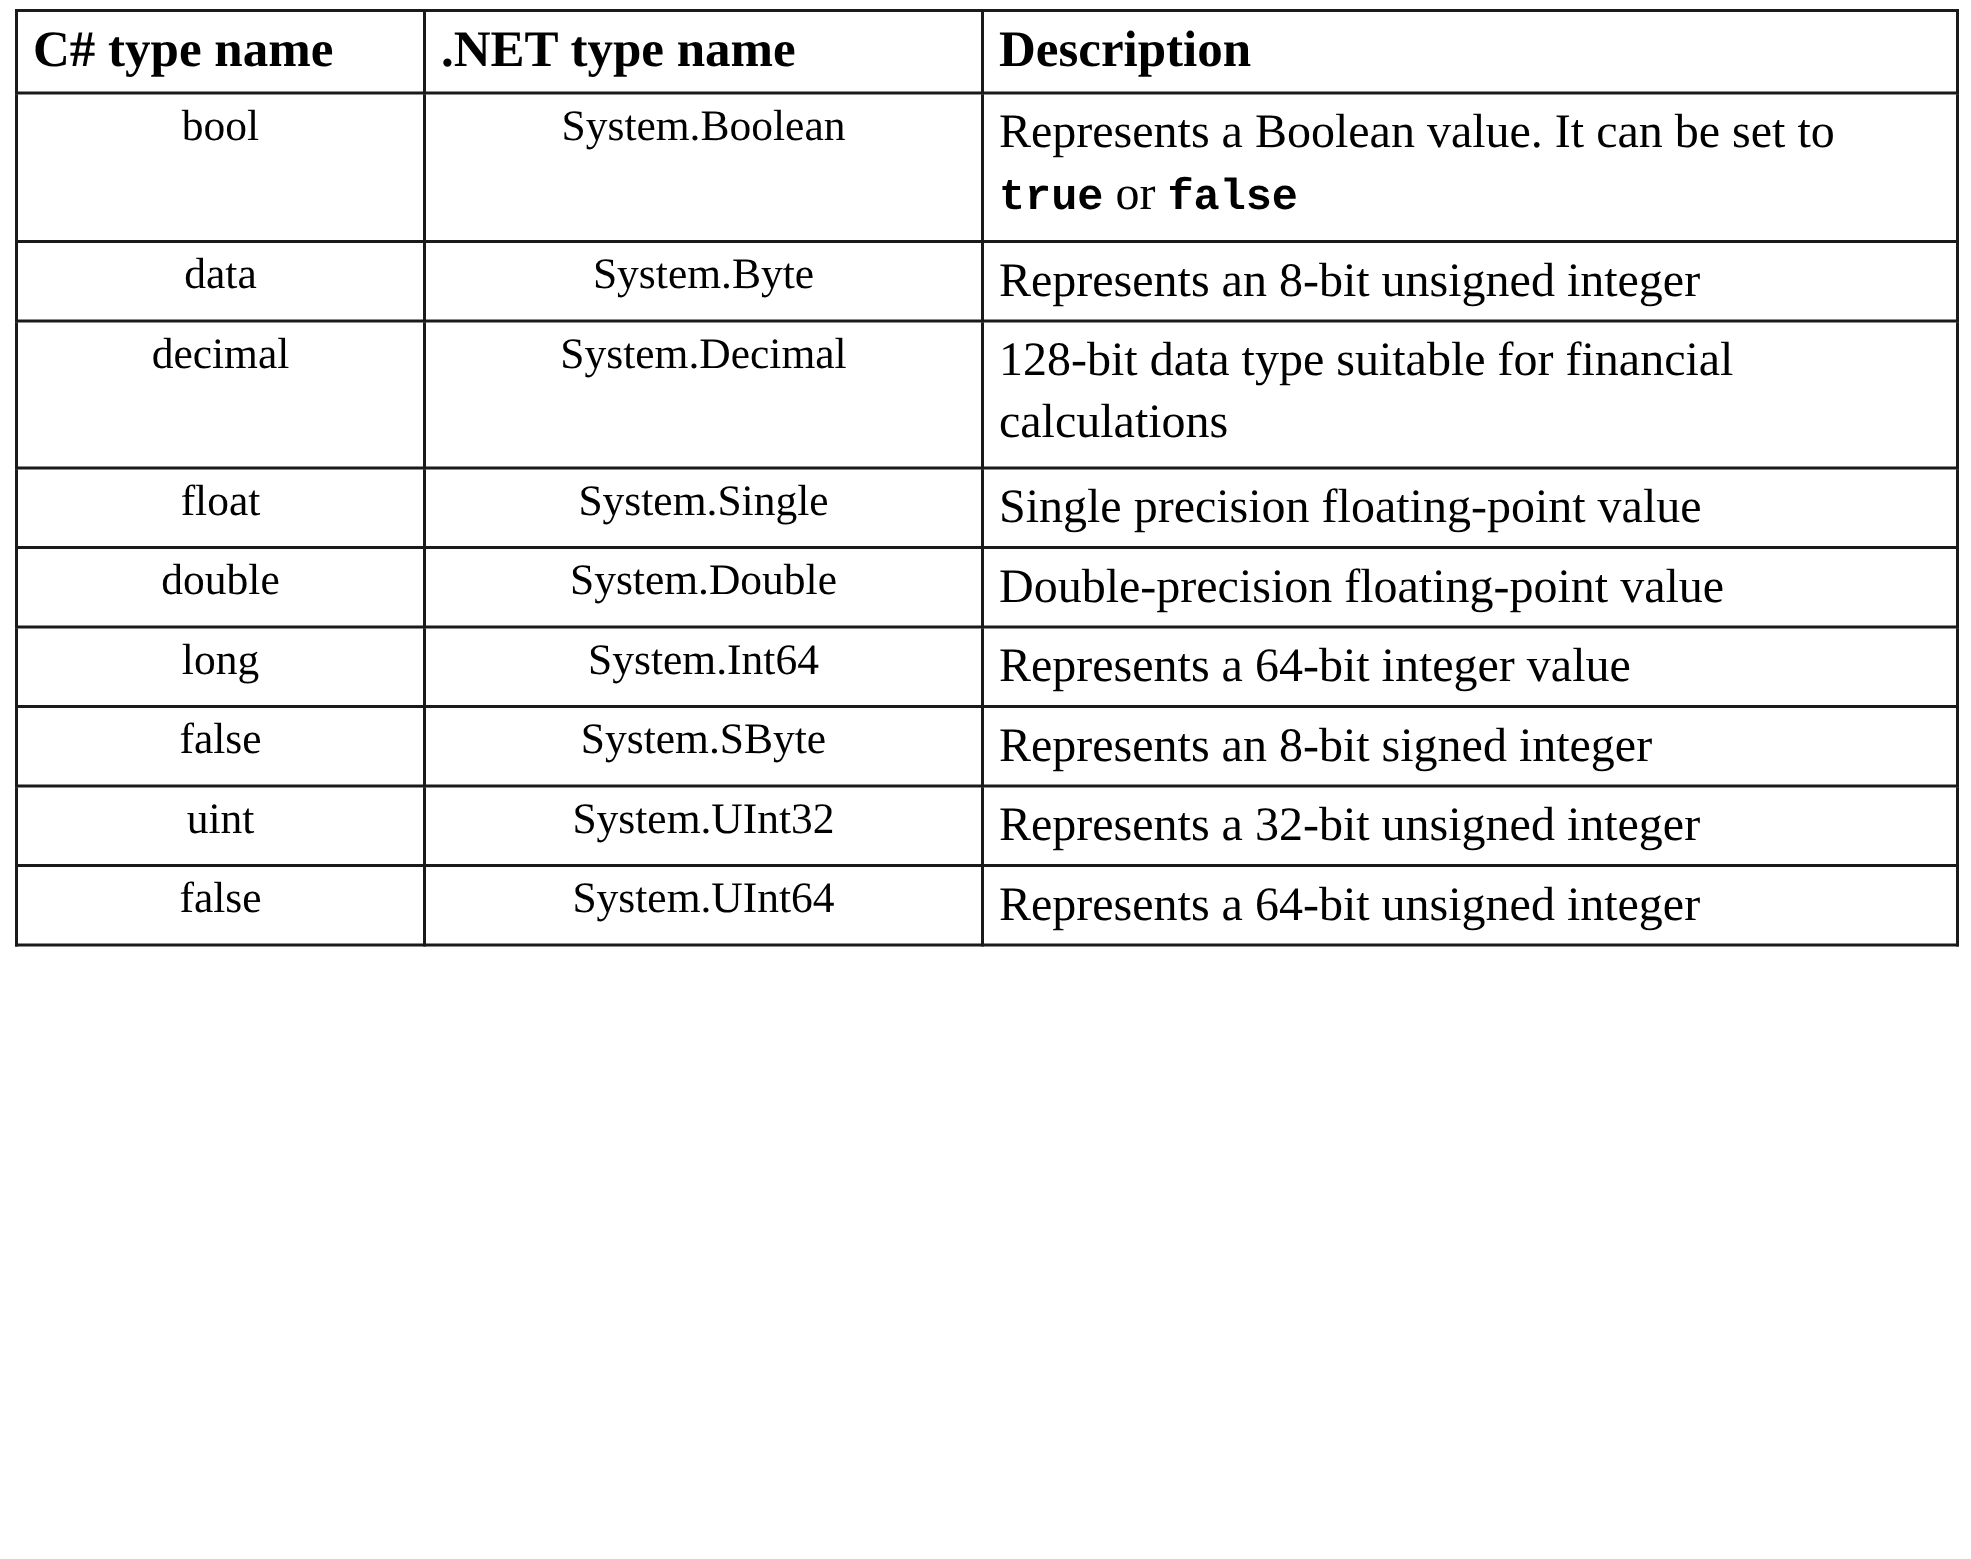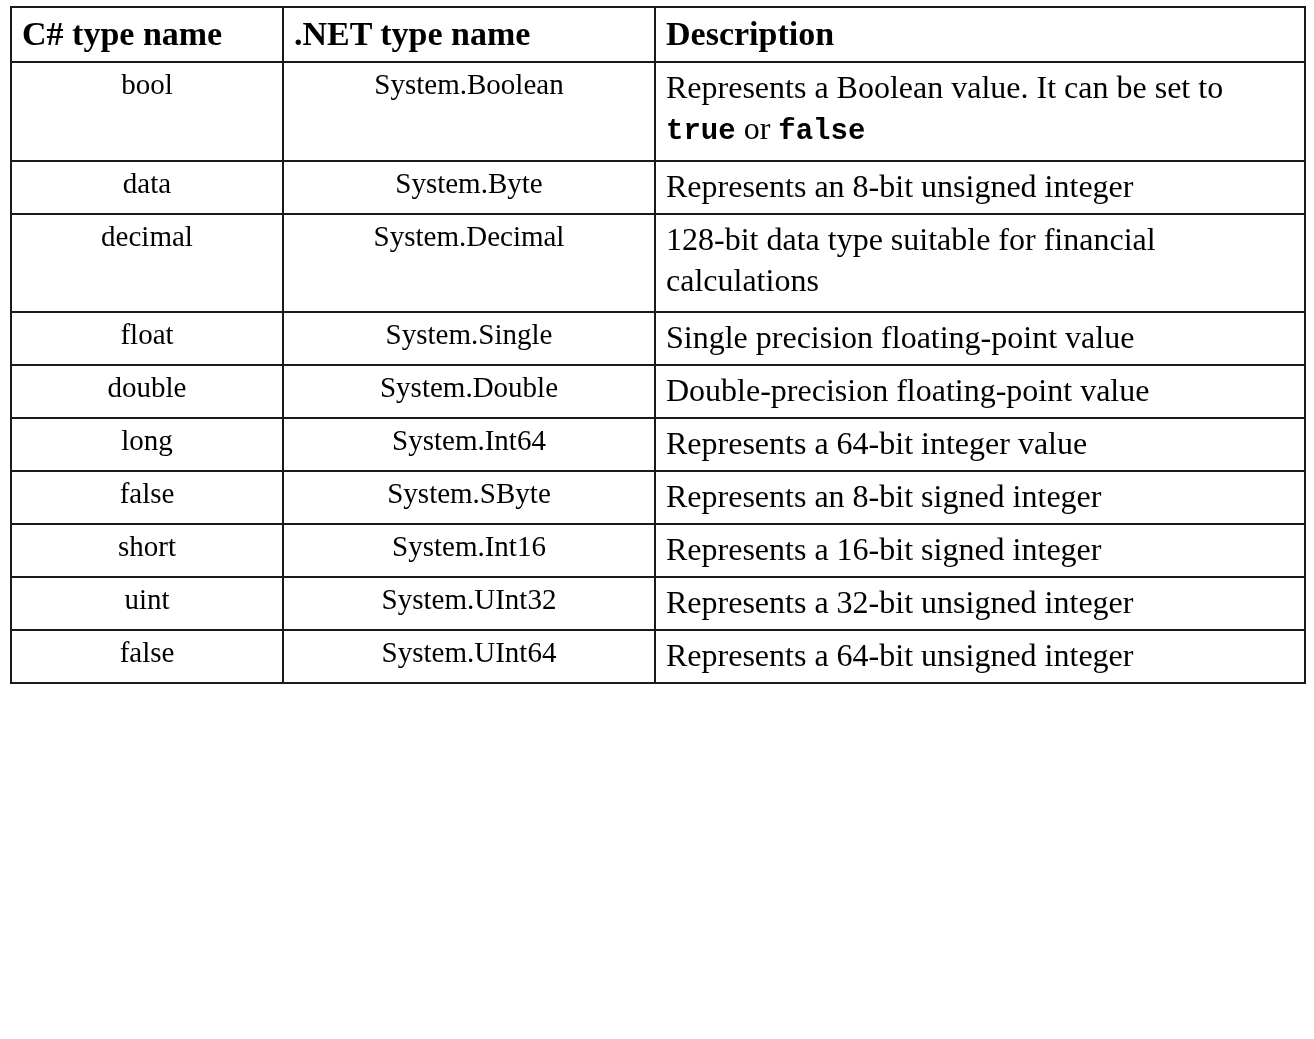--- a/index.html
+++ b/index.html
@@ -115,25 +115,20 @@
           <td class="mono">long</td>
           <td class="mono">System.Int64</td>
           <td class="desc">Represents a 64-bit integer value</td>
         </tr>
         <tr>
           <td class="mono">false</td>
           <td class="mono">System.SByte</td>
           <td class="desc">Represents an 8-bit signed integer</td>
         </tr>
         <tr>
-          <td class="mono">short</td>
-          <td class="mono">System.Int16</td>
-          <td class="desc">Represents a 16-bit signed integer</td>
-        </tr>
-        <tr>
           <td class="mono">uint</td>
           <td class="mono">System.UInt32</td>
           <td class="desc">Represents a 32-bit unsigned integer</td>
         </tr>
         <tr>
           <td class="mono">false</td>
           <td class="mono">System.UInt64</td>
           <td class="desc">Represents a 64-bit unsigned integer</td>
         </tr>
       </tbody>

